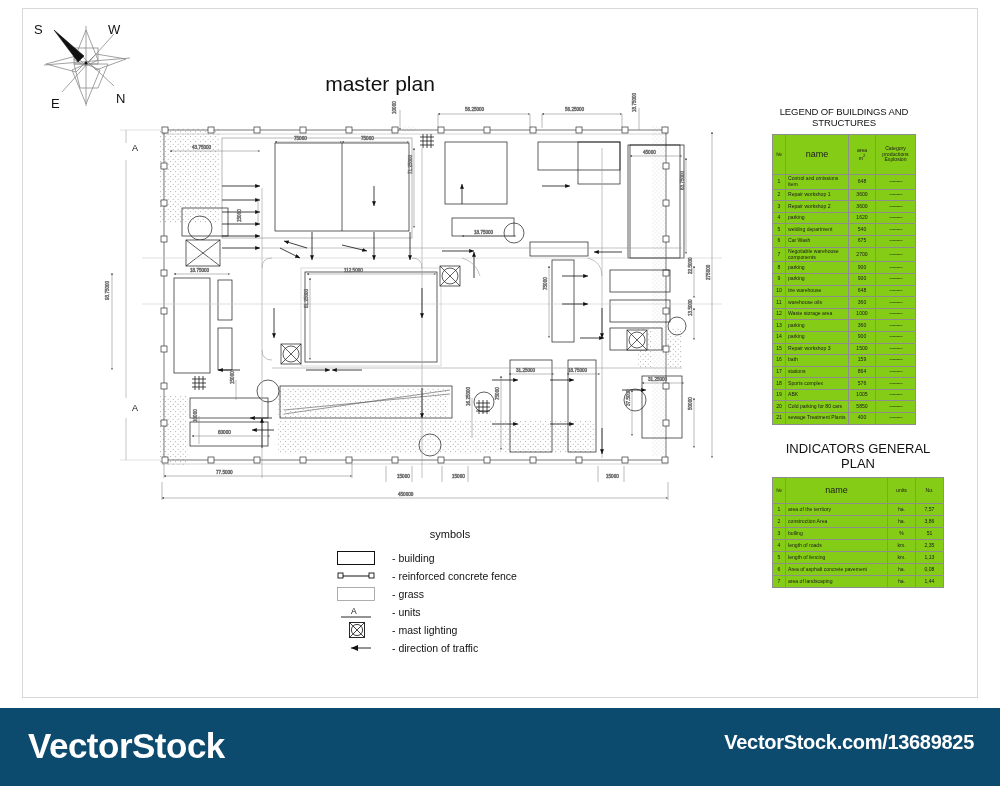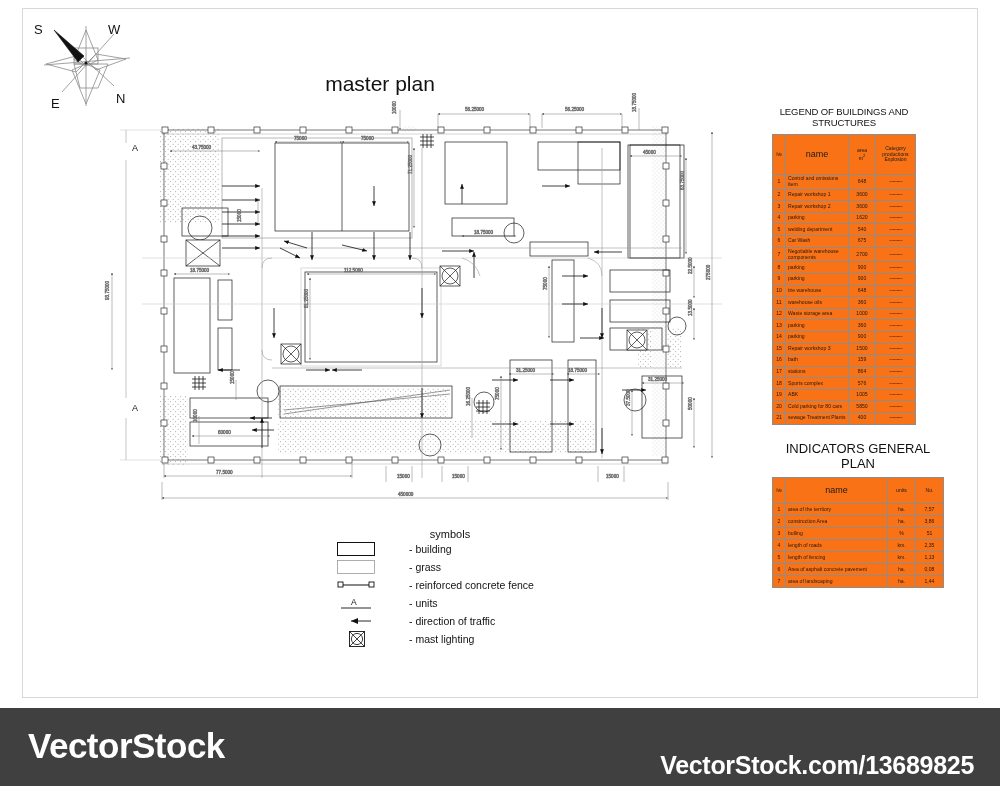--- a/index.html
+++ b/index.html
@@ -21,34 +21,34 @@
     left: 22px; top: 8px;
     width: 956px; height: 690px;
     border: 1px solid #d8d8d8;
     background: #ffffff;
   }
   
   #footer {
     position: absolute;
     left: 0; top: 708px;
     width: 1000px; height: 78px;
-    background: #404040;
+    background: #0c4a6e;
   }
   #brand {
     position: absolute; left: 28px; top: 18px;
     color: #ffffff;
     font-size: 35px;
     font-weight: bold;
     letter-spacing: -0.5px;
     font-family: "Liberation Sans", sans-serif;
   }
   #brand-url {
-    position: absolute; right: 26px; top: 43px;
+    position: absolute; right: 26px; top: 23px;
     color: #ffffff;
-    font-size: 25px;
+    font-size: 20px;
     font-weight: bold;
     letter-spacing: -0.3px;
     font-family: "Liberation Sans", sans-serif;
   }
   
   #plan-title {
     position: absolute;
     left: 0; top: 48px; width: 760px;
     text-align: center;
     font-size: 21px;
@@ -60,40 +60,41 @@
   #compass { position: absolute; left: 18px; top: 8px; }
   
   #drawing { position: absolute; left: 22px; top: 8px; }
   
   #symbols {
     position: absolute; left: 330px; top: 528px;
     width: 240px;
   }
   #symbols .sym-title {
     text-align: center; font-size: 11px; color: #111;
+    margin-bottom: 9px;
   }
   .sym-row {
     display: flex; align-items: center;
-    height: 18px; margin-bottom: 0px; gap: 17px;
+    height: 18px; margin-bottom: 0px;
   }
   .sym-glyph {
     width: 52px; min-width: 52px;
     display: flex; justify-content: center; align-items: center;
   }
   .sym-label { font-size: 10.5px; color: #111; padding-left: 10px; }
   
   .tbl-title {
     font-size: 11px; color: #111; text-align: center;
     margin-bottom: 6px;
     font-family: "Liberation Sans", sans-serif;
   }
   table.dtbl {
     border-collapse: collapse;
     width: 100%;
-    background: #f97316;
+    background: #84cc16;
   }
   table.dtbl td, table.dtbl th {
     border: 1px solid #8d8d8d;
     font-size: 5.1px;
     color: #1a1a1a;
     padding: 1px 2px;
     font-weight: normal;
     font-family: "Liberation Sans", sans-serif;
     line-height: 1.15;
   }
@@ -596,68 +597,68 @@
       <span class="sym-glyph">
         <svg width="38" height="14">
             <rect x="0.5" y="0.5" width="37" height="13" fill="#fff" stroke="#111" stroke-width="1"></rect>
           </svg>
       </span>
       <span class="sym-label">- building</span>
     </div>
 
     <div class="sym-row">
       <span class="sym-glyph">
-        <svg width="38" height="14">
-            <rect x="0.5" y="0.5" width="37" height="13" fill="#fff" stroke="#9a9a9a" stroke-width="0.8"></rect>
-          </svg>
-      </span>
-      <span class="sym-label">- grass</span>
-    </div>
-
-    <div class="sym-row">
-      <span class="sym-glyph">
         <svg width="38" height="12">
           <line x1="5" y1="6" x2="33" y2="6" stroke="#111" stroke-width="1"></line>
           <rect x="1" y="3" width="5" height="5" fill="#fff" stroke="#111" stroke-width="0.9"></rect>
           <rect x="32" y="3" width="5" height="5" fill="#fff" stroke="#111" stroke-width="0.9"></rect>
         </svg>
       </span>
       <span class="sym-label">- reinforced concrete fence</span>
     </div>
 
     <div class="sym-row">
       <span class="sym-glyph">
+        <svg width="38" height="14">
+            <rect x="0.5" y="0.5" width="37" height="13" fill="#fff" stroke="#9a9a9a" stroke-width="0.8"></rect>
+          </svg>
+      </span>
+      <span class="sym-label">- grass</span>
+    </div>
+
+    <div class="sym-row">
+      <span class="sym-glyph">
         <svg width="38" height="16">
           <text x="14" y="10" font-size="8.5" fill="#111" font-family="Liberation Sans, sans-serif">A</text>
           <line x1="4" y1="13" x2="34" y2="13" stroke="#111" stroke-width="0.9"></line>
         </svg>
       </span>
       <span class="sym-label">- units</span>
-    </div>
-
-    <div class="sym-row">
-      <span class="sym-glyph">
-        <svg width="38" height="12">
-          <line x1="14" y1="6" x2="34" y2="6" stroke="#111" stroke-width="0.9"></line>
-          <polygon points="14,6 21,3 21,9" fill="#111"></polygon>
-        </svg>
-      </span>
-      <span class="sym-label">- direction of traffic</span>
     </div>
 
     <div class="sym-row">
       <span class="sym-glyph">
         <svg width="38" height="18">
           <rect x="12.5" y="1.5" width="15" height="15" fill="#fff" stroke="#111" stroke-width="0.9"></rect>
           <line x1="12.5" y1="1.5" x2="27.5" y2="16.5" stroke="#111" stroke-width="0.8"></line>
           <line x1="27.5" y1="1.5" x2="12.5" y2="16.5" stroke="#111" stroke-width="0.8"></line>
           <circle cx="20" cy="9" r="5.6" fill="none" stroke="#111" stroke-width="0.8"></circle>
         </svg>
       </span>
       <span class="sym-label">- mast lighting</span>
+    </div>
+
+    <div class="sym-row">
+      <span class="sym-glyph">
+        <svg width="38" height="12">
+          <line x1="14" y1="6" x2="34" y2="6" stroke="#111" stroke-width="0.9"></line>
+          <polygon points="14,6 21,3 21,9" fill="#111"></polygon>
+        </svg>
+      </span>
+      <span class="sym-label">- direction of traffic</span>
     </div>
 
   </div>
 
   <div id="legend-box">
     <div class="tbl-title">LEGEND OF BUILDINGS AND STRUCTURES</div>
     <table class="dtbl">
       <thead>
         <tr>
           <td class="c-no">№</td>

